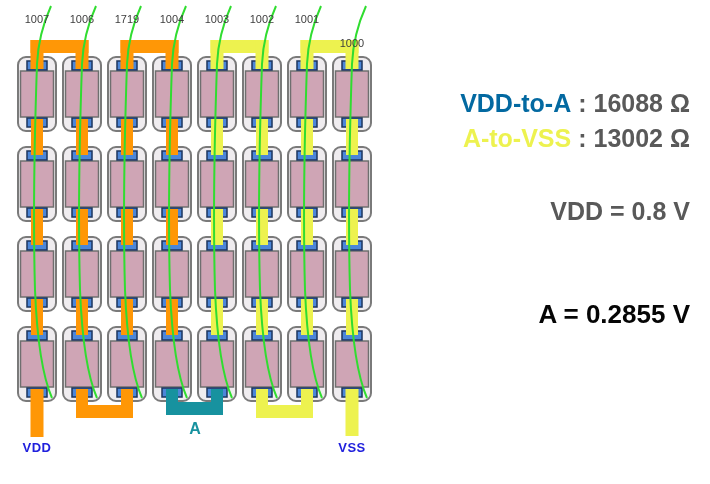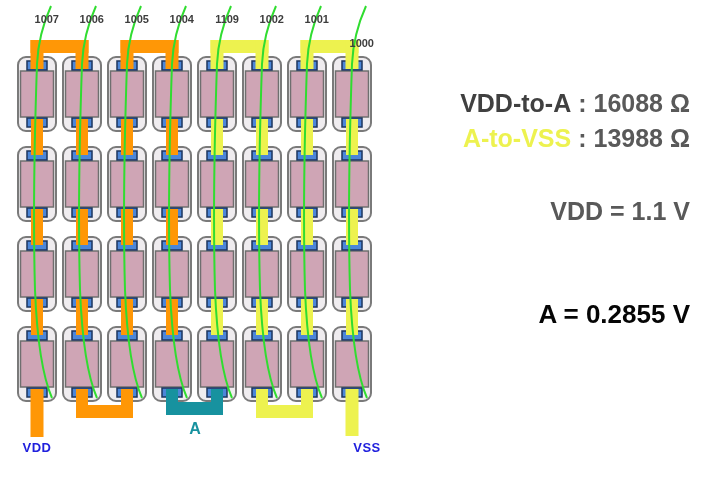--- a/index.html
+++ b/index.html
@@ -2,29 +2,29 @@
 <html><head>
 <meta charset="utf-8">
 <style>
   html,body { margin:0; padding:0; background:#ffffff; }
   #stage {
     position:relative; width:710px; height:484px; background:#ffffff;
     font-family:"Liberation Sans", sans-serif; overflow:hidden;
   }
   #diagram-svg { position:absolute; left:0; top:0; }
   .col-label {
-    position:absolute; top:13px; width:44px; text-align:right;
-    font-size:11px; font-weight:bold; color:#3d3d3d; letter-spacing:0px;
+    position:absolute; top:13px; width:44px; text-align:center;
+    font-size:11px; font-weight:normal; color:#3d3d3d; letter-spacing:0px;
   }
   .ann {
     position:absolute; right:20px; white-space:pre; text-align:right;
     font-weight:bold; font-size:25px; line-height:27px; color:#595959;
   }
   .ann .sep { margin-left:7px; }
-  .ann-orange { color:#404040; }
+  .ann-orange { color:#0369a1; }
   .ann-yellow { color:#EDF24F; }
   .ann-black  { color:#050505; font-size:26px; }
   .term-label {
     position:absolute; font-weight:bold; font-size:13px; color:#2020DD;
     width:44px; text-align:center; letter-spacing:0.5px;
   }
   .term-a {
     position:absolute; font-weight:bold; font-size:16px; color:#17929F;
     width:30px; text-align:center;
   }
@@ -216,34 +216,34 @@
       <path d="M 186 6 C 177 26, 173 42, 172 64 C 169 150, 168 220, 170 290 C 172 340, 177 375, 187 398" fill="none" stroke="#30DD30" stroke-width="2"></path>
       <path d="M 231 6 C 222 26, 218 42, 217 64 C 214 150, 213 220, 215 290 C 217 340, 222 375, 232 398" fill="none" stroke="#30DD30" stroke-width="2"></path>
       <path d="M 276 6 C 267 26, 263 42, 262 64 C 259 150, 258 220, 260 290 C 262 340, 267 375, 277 398" fill="none" stroke="#30DD30" stroke-width="2"></path>
       <path d="M 321 6 C 312 26, 308 42, 307 64 C 304 150, 303 220, 305 290 C 307 340, 312 375, 322 398" fill="none" stroke="#30DD30" stroke-width="2"></path>
       <path d="M 366 6 C 357 26, 353 42, 352 64 C 349 150, 348 220, 350 290 C 352 340, 357 375, 367 398" fill="none" stroke="#30DD30" stroke-width="2"></path>
     </svg>
 
   <div id="col-labels">
       <div class="col-label" style="left: 15px;">1007</div>
       <div class="col-label" style="left: 60px;">1006</div>
-      <div class="col-label" style="left: 105px;">1005</div>
+      <div class="col-label" style="left: 105px;">1719</div>
       <div class="col-label" style="left: 150px;">1004</div>
-      <div class="col-label" style="left: 195px;">1109</div>
+      <div class="col-label" style="left: 195px;">1003</div>
       <div class="col-label" style="left: 240px;">1002</div>
       <div class="col-label" style="left: 285px;">1001</div>
       <div class="col-label" style="left: 330px; margin-top: 24px;">1000</div>
     </div>
 
   <div class="ann" style="top:90px"><span class="ann-orange">VDD-to-A</span><span class="sep">: 16088 Ω</span></div>
 
-  <div class="ann" style="top:125px"><span class="ann-yellow">A-to-VSS</span><span class="sep">: 13988 Ω</span></div>
-
-  <div class="ann" style="top:198px">VDD = 1.1 V</div>
+  <div class="ann" style="top:125px"><span class="ann-yellow">A-to-VSS</span><span class="sep">: 13002 Ω</span></div>
+
+  <div class="ann" style="top:198px">VDD = 0.8 V</div>
 
 
   <div class="ann ann-black" style="top:301px">A = 0.2855 V</div>
 
   <div class="term-label" style="left:15px; top:440px">VDD</div>
   <div class="term-a" style="left:180px; top:420px">A</div>
-  <div class="term-label" style="left:345px; top:440px">VSS</div>
+  <div class="term-label" style="left:330px; top:440px">VSS</div>
 
 </div>
 
 </body></html>

